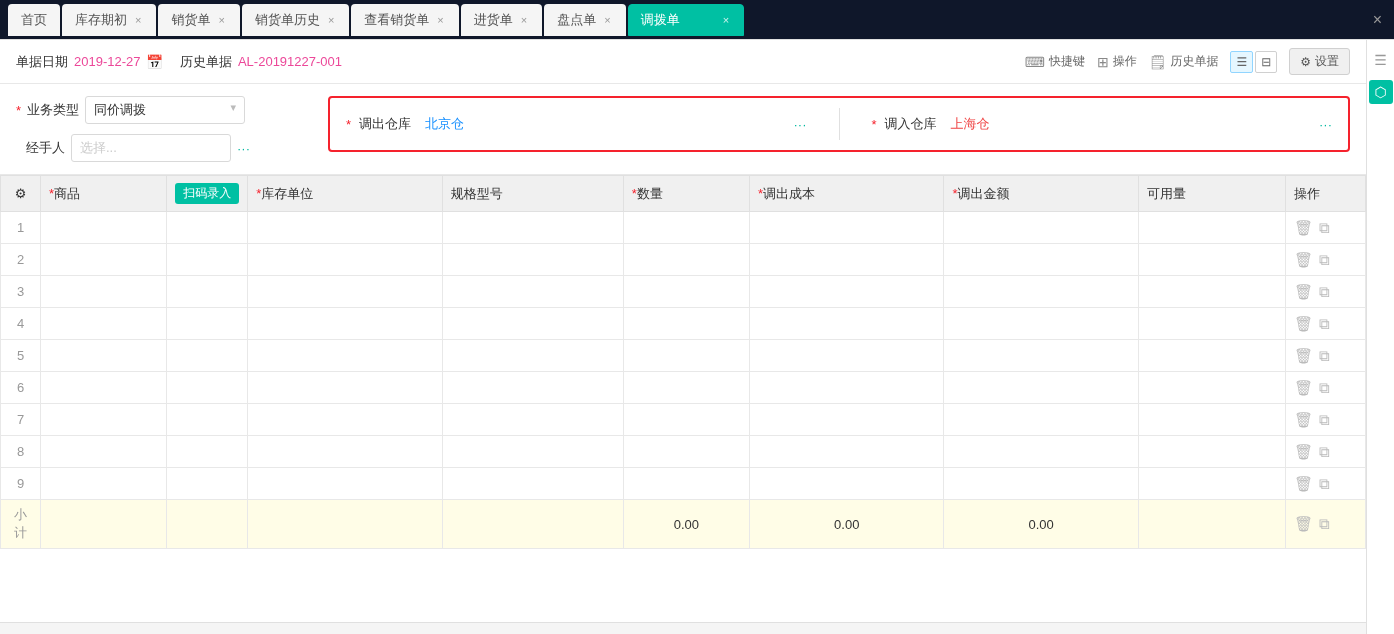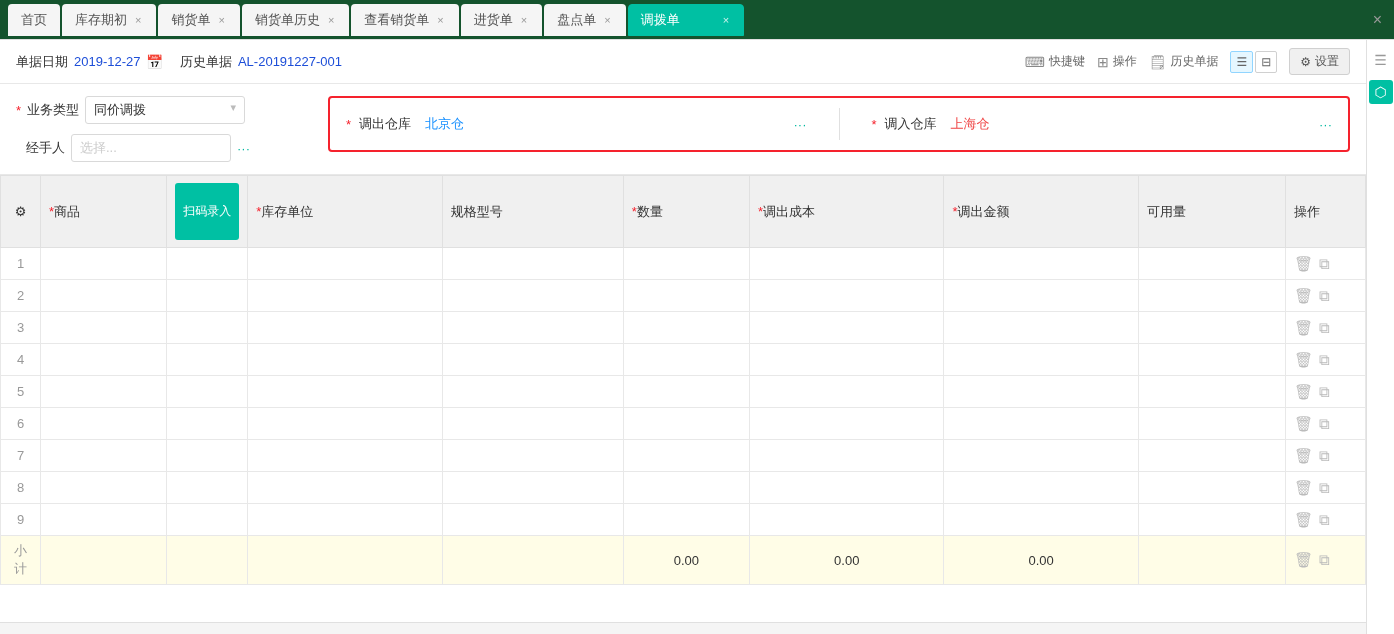--- a/index.html
+++ b/index.html
@@ -1,20 +1,20 @@
 <!DOCTYPE html>
 <html><head>
   <meta charset="utf-8">
   <style>
     * { box-sizing: border-box; margin: 0; padding: 0; }
     body { font-family: "Microsoft YaHei", "PingFang SC", sans-serif; font-size: 13px; color: #333; background: #fff; overflow: hidden; }
 
     
     .tab-bar {
-      display: flex; align-items: center; background: #14532d; border-bottom: 1px solid #e0e0e0;
+      display: flex; align-items: center; background: #0f172a; border-bottom: 1px solid #e0e0e0;
       height: 40px; padding: 0 8px; gap: 2px;
     }
     .tab {
       display: flex; align-items: center; padding: 0 12px; height: 32px; cursor: pointer;
       border-radius: 4px 4px 0 0; font-size: 13px; color: #555; background: #f5f5f5;
       border: 1px solid transparent; gap: 6px; white-space: nowrap;
     }
     .tab.active {
       background: #00c0a3; color: #fff; border-color: #00c0a3; gap: 41px;
     }
@@ -24,21 +24,21 @@
     .tab.active .close-btn { color: rgba(255,255,255,0.8); }
     .tab-close-all { margin-left: auto; font-size: 16px; color: #999; cursor: pointer; padding: 4px; }
 
     
     .toolbar-row {
       display: flex; align-items: center; padding: 8px 16px; border-bottom: 1px solid #e8e8e8;
       gap: 16px; background: #fff; text-align: center;
     }
     .field-group { display: flex; align-items: center; gap: 6px; }
     .field-label { color: #333; font-size: 13px; white-space: nowrap; }
-    .field-value { color: #1d4ed8; font-size: 13px; }
+    .field-value { color: #ec4899; font-size: 13px; }
     .date-icon { color: #aaa; font-size: 14px; cursor: pointer; }
     .toolbar-right { margin-left: auto; display: flex; align-items: center; gap: 12px; }
     .toolbar-btn {
       display: flex; align-items: center; gap: 4px; color: #666; font-size: 12px; cursor: pointer;
     }
     .toolbar-btn .icon { font-size: 14px; color: #888; }
     .view-btn { display: flex; gap: 2px; }
     .view-icon { padding: 3px 5px; border: 1px solid #d0d0d0; cursor: pointer; color: #666; font-size: 12px; border-radius: 2px; }
     .view-icon.active { background: #e6f7ff; border-color: #91d5ff; }
     .settings-btn {
@@ -75,21 +75,21 @@
       color: #333; white-space: nowrap; font-size: 13px;
     }
     td {
       border: 1px solid #e8e8e8; padding: 6px 8px; height: 32px; color: #333; font-size: 13px;
     }
     tr:last-child td { background: #fffbf0; font-weight: 500; }
     .row-num { color: #999; text-align: center; width: 36px; }
     .req { color: #f5222d; }
     .scan-btn {
       background: #00c0a3; color: #fff; border: none; border-radius: 3px;
-      padding: 20px 8px; font-size: 12px; cursor: pointer; white-space: nowrap;
+      padding: 2px 8px; font-size: 12px; cursor: pointer; white-space: nowrap;
     }
     .op-cell { display: flex; gap: 6px; align-items: center; }
     .op-icon { color: #bbb; font-size: 15px; cursor: pointer; }
 
     
     .right-sidebar {
       width: 28px; background: #fff; border-left: 1px solid #e0e0e0;
       display: flex; flex-direction: column; align-items: center; padding: 8px 0; gap: 8px;
     }
     .sidebar-icon {

